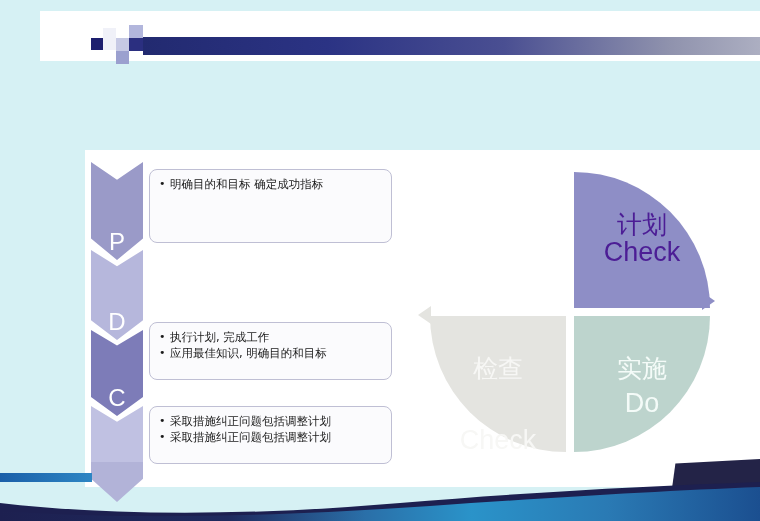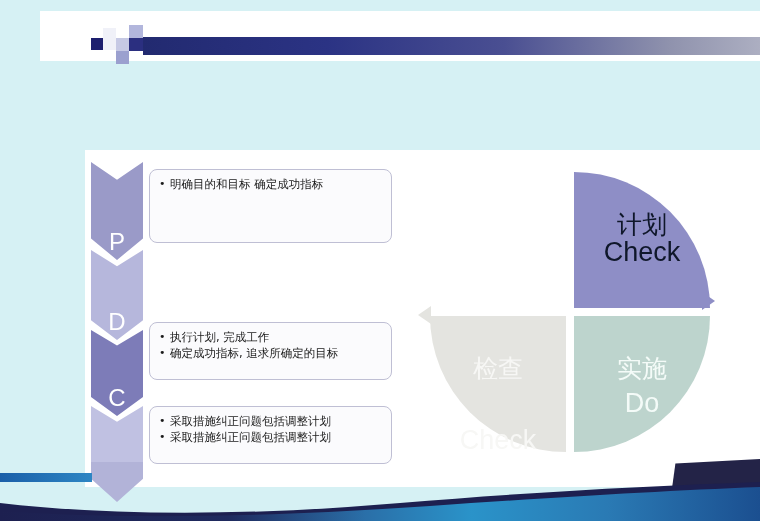--- a/index.html
+++ b/index.html
@@ -176,21 +176,21 @@
   .quad-cn {
     font-size: 25px;
     line-height: 1.05;
     font-family: "DejaVu Sans", "Liberation Sans", sans-serif;
   }
   .quad-en {
     font-size: 27px;
     line-height: 1.1;
     font-family: "Liberation Sans", sans-serif;
   }
-  .quad-plan .quad-cn, .quad-plan .quad-en { color: #0f172a; }
+  .quad-plan .quad-cn, .quad-plan .quad-en { color: #4c1d95; }
   .quad-do .quad-cn,   .quad-do .quad-en   { color: #f4fbf8; margin-top: 7px; }
   .quad-check .quad-cn,.quad-check .quad-en{ color: #f7f7f5; margin-top: 44px; }
 
   
   .nib {
     position: absolute;
     width: 0; height: 0;
   }
   .nib-plan {
     left: 272px; top: 120px;
@@ -284,21 +284,21 @@
     <div class="txtbox tb-1">
       <ul class="bullet-list">
         <li>明确目的和目标 确定成功指标</li>
       </ul>
     </div>
 
 
     <div class="txtbox tb-3">
       <ul class="bullet-list">
         <li>执行计划, 完成工作</li>
-        <li>确定成功指标, 追求所确定的目标</li>
+        <li>应用最佳知识, 明确目的和目标</li>
       </ul>
     </div>
 
     <div class="txtbox tb-4">
       <ul class="bullet-list">
         <li>采取措施纠正问题包括调整计划</li>
         <li>采取措施纠正问题包括调整计划</li>
       </ul>
     </div>
 

